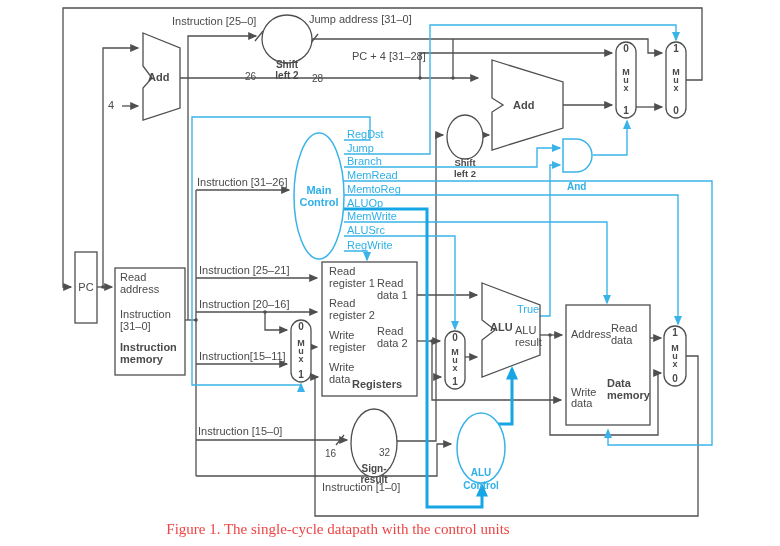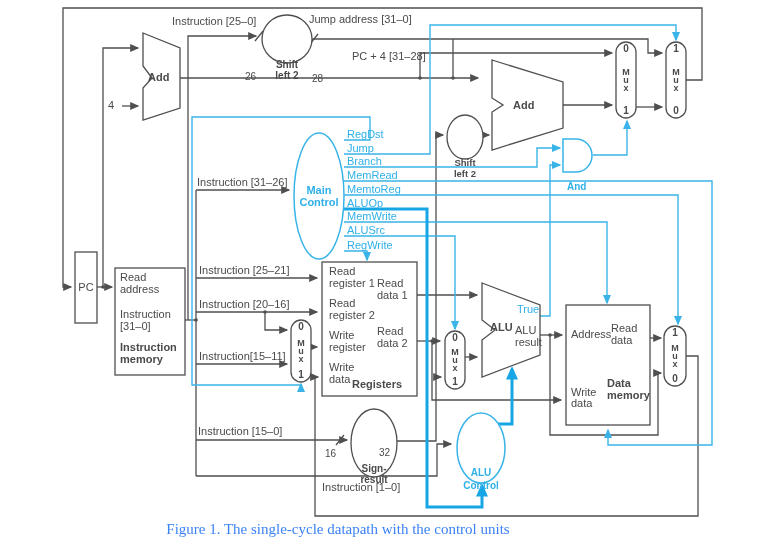--- a/index.html
+++ b/index.html
@@ -10,21 +10,21 @@
   .pre{white-space:pre-line;}
   .b{font-weight:bold;}
   .cy{color:#2fb0e8;}
   .sm{font-size:10px;line-height:11px;margin-top:31px;}
   .ctr{transform:translate(-50%,-50%);text-align:center;}
   .mux{position:absolute;display:flex;flex-direction:column;justify-content:space-between;
        align-items:center;box-sizing:border-box;padding:2px 0;color:#4a4a4a;
        font-size:10px;font-weight:bold;line-height:10px;}
   .mux .lt{font-size:9px;line-height:8px;font-weight:bold;white-space:pre-line;text-align:center;}
   .cap{position:absolute;left:0;top:521px;width:676px;text-align:center;
-       font-family:"Liberation Serif","DejaVu Serif",serif;font-size:15px;color:#3b82f6;}
+       font-family:"Liberation Serif","DejaVu Serif",serif;font-size:15px;color:#ef4444;}
   .sig{position:absolute;left:347px;font-size:11px;color:#2fb0e8;white-space:nowrap;}
 </style>
 </head>
 <body>
 
 <div id="fig">
 
 <svg id="wires" width="780" height="546" viewBox="0 0 780 546">
   <defs>
     <marker id="aD" markerWidth="8" markerHeight="8" refX="6" refY="3" orient="auto">

